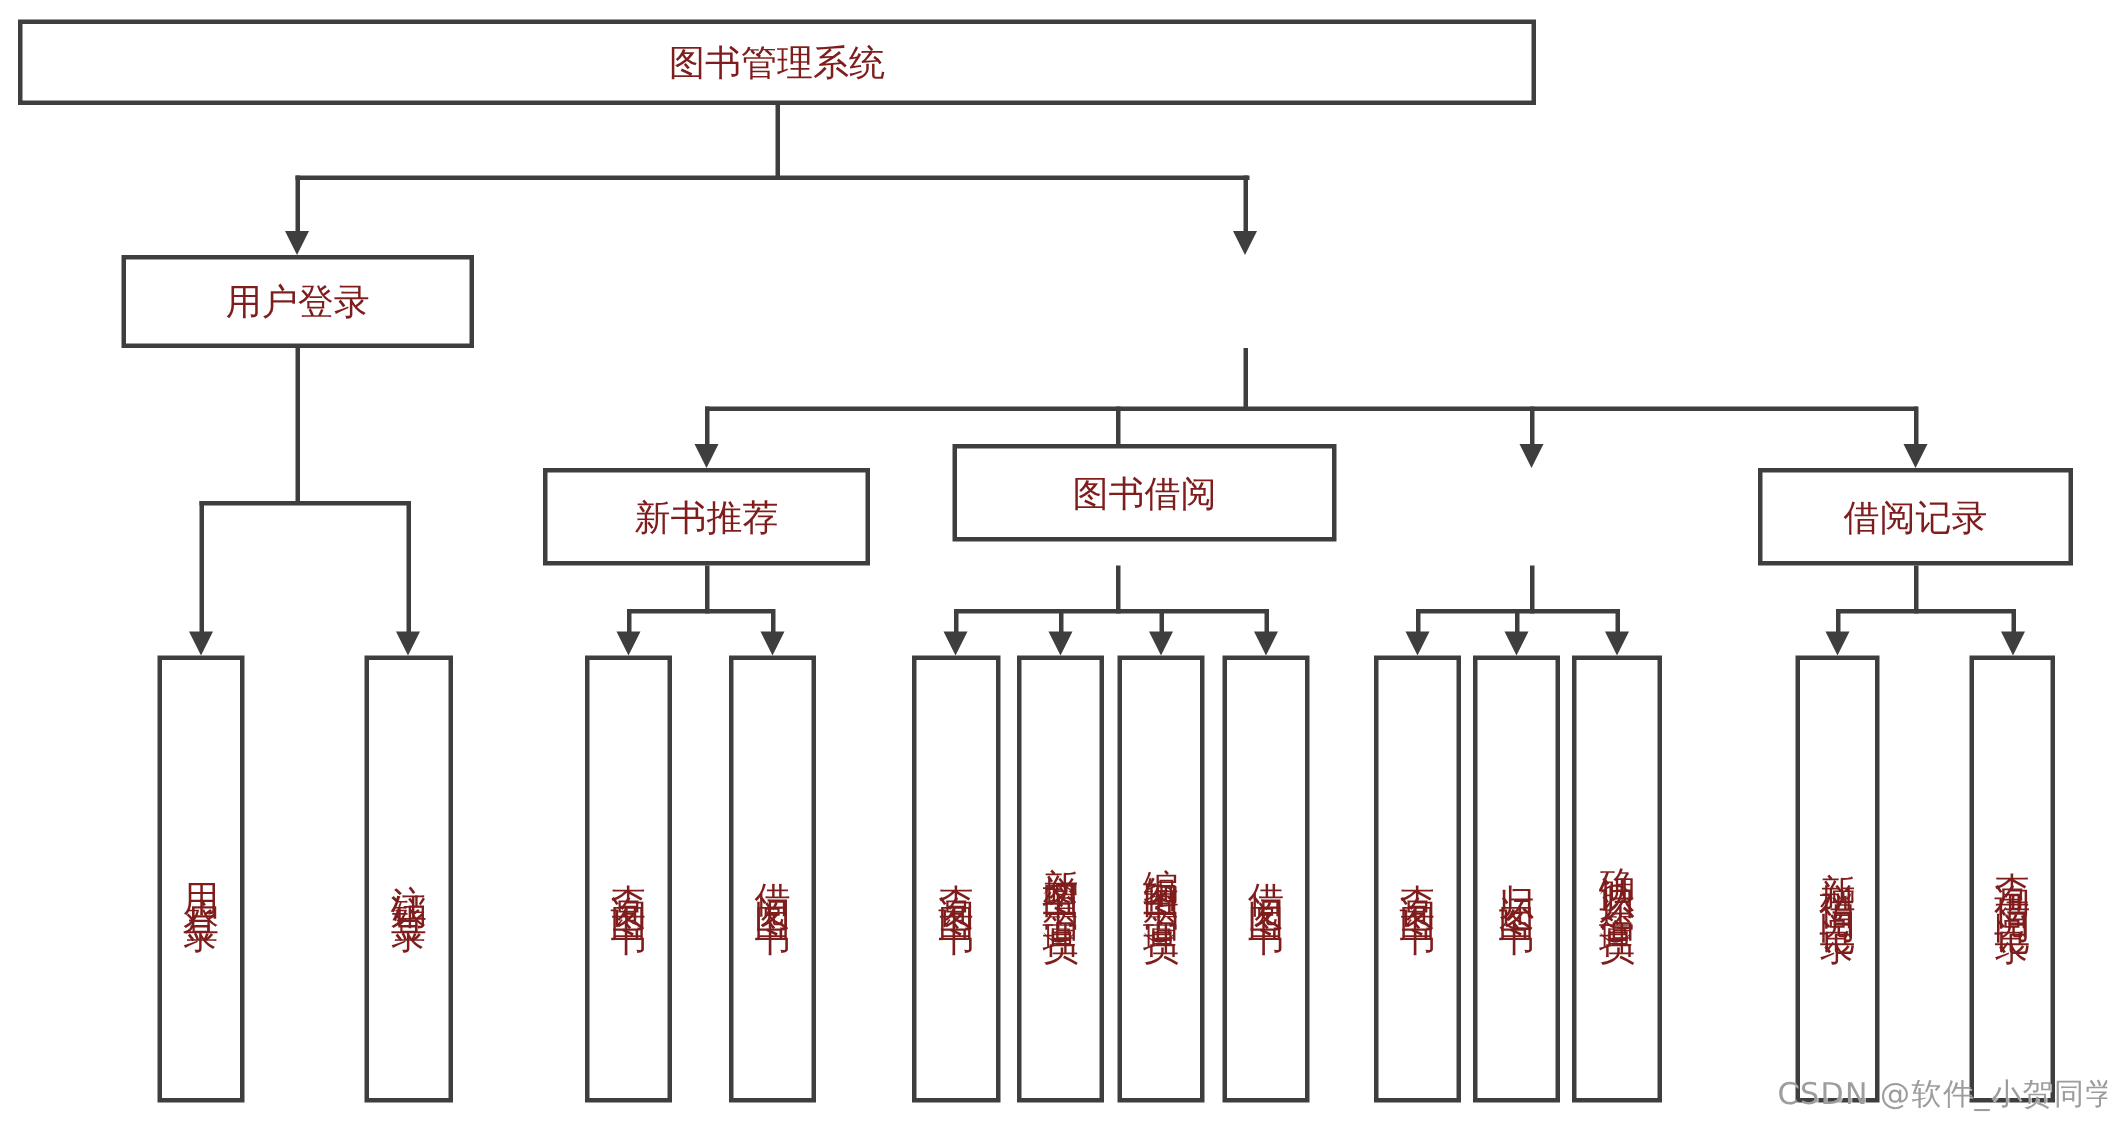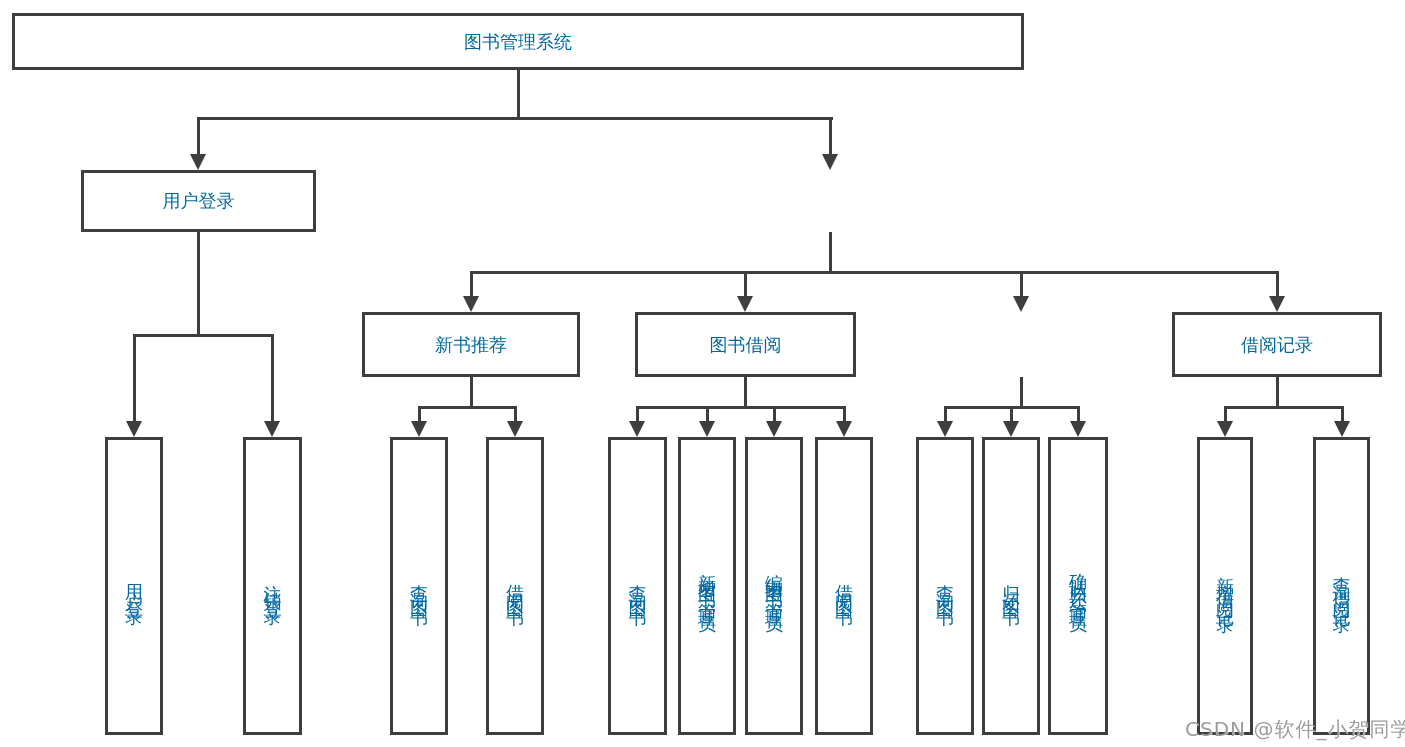--- a/index.html
+++ b/index.html
@@ -9,25 +9,25 @@
     background:#ffffff;
     font-family:"DejaVu Sans",sans-serif;
     overflow:hidden;
   }
   
   .node{
     position:absolute;
     box-sizing:border-box;
     background:#ffffff;
     border:3px solid #3e3e3e;
-    color:#0369a1;
+    color:#7f1d1d;
     display:flex;
     align-items:center;
     justify-content:center;
-    font-size:18px;
+    font-size:24px;
     line-height:1;
     text-align:center;
     white-space:nowrap;
   }
   .node.v{
     writing-mode:vertical-rl;
     text-orientation:mixed;
     letter-spacing:8px;
     white-space:normal;
   }
@@ -79,21 +79,21 @@
   <div class="vl" style="left:470px;top:271px;height:27px"></div>
   <div class="ar" style="left:463px;top:296px"></div>
   <div class="vl" style="left:744px;top:271px;height:27px"></div>
   <div class="ar" style="left:737px;top:296px"></div>
   <div class="vl" style="left:1020px;top:271px;height:27px"></div>
   <div class="ar" style="left:1013px;top:296px"></div>
   <div class="vl" style="left:1276px;top:271px;height:27px"></div>
   <div class="ar" style="left:1269px;top:296px"></div>
 
   <div class="node" style="left:362px;top:312px;width:218px;height:65px">新书推荐</div>
-  <div class="node" style="left:635px;top:312px;width:221px;height:65px">图书借阅</div>
+  <div class="node" style="left:635px;top:296px;width:256px;height:65px">图书借阅</div>
   <div class="node" style="left:1172px;top:312px;width:210px;height:65px">借阅记录</div>
 
   <div class="vl" style="left:470px;top:377px;height:32px"></div>
   <div class="hl" style="left:418px;top:406px;width:98px"></div>
   <div class="vl" style="left:418px;top:406px;height:17px"></div>
   <div class="ar" style="left:411px;top:421px"></div>
   <div class="vl" style="left:514px;top:406px;height:17px"></div>
   <div class="ar" style="left:507px;top:421px"></div>
 
   <div class="vl" style="left:744px;top:377px;height:32px"></div>

